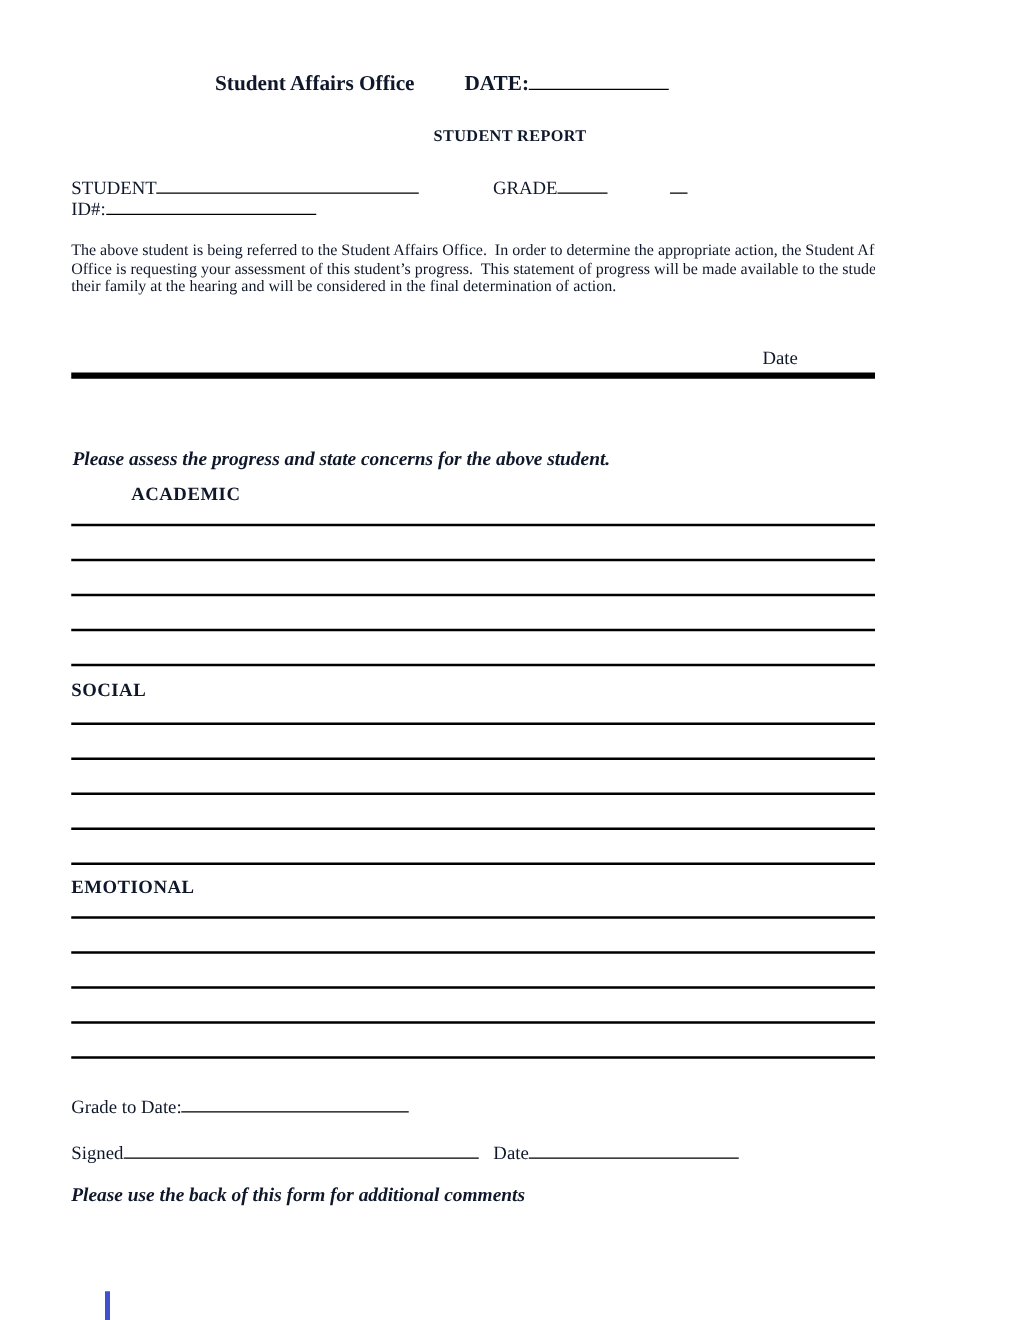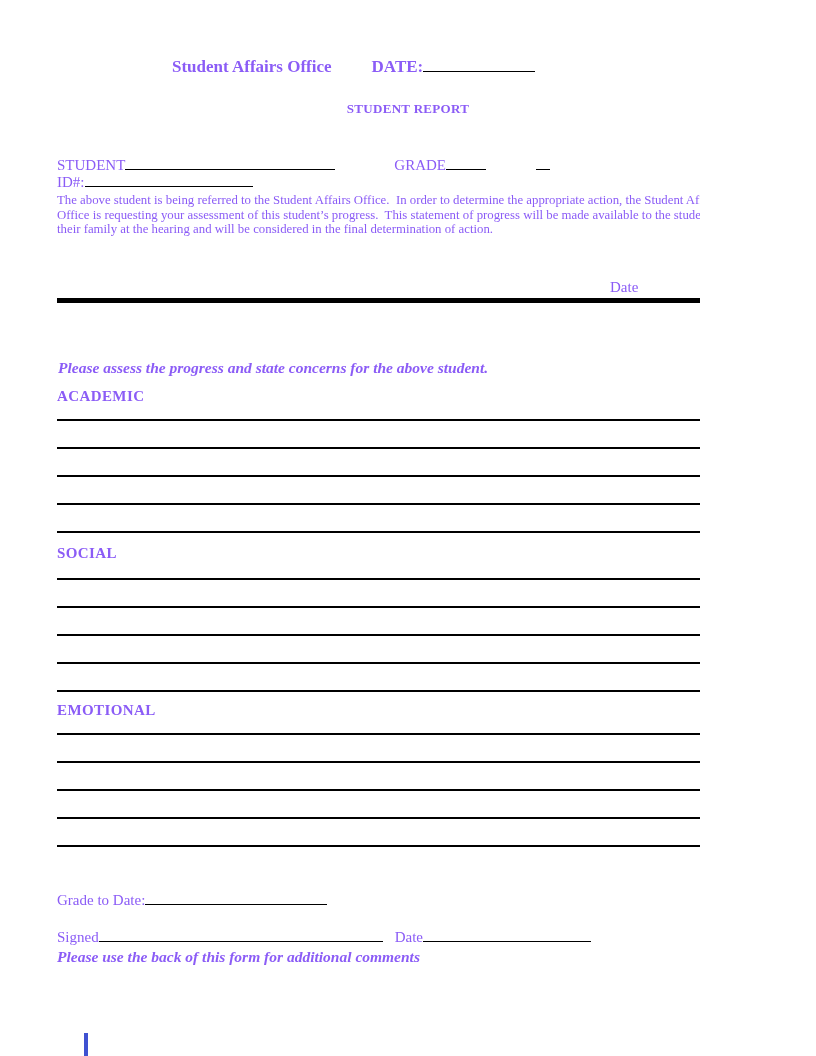--- a/index.html
+++ b/index.html
@@ -1,30 +1,30 @@
 <!DOCTYPE html>
 <html><head>
 <meta charset="utf-8">
 <style>
   html,body { margin:0; padding:0; background:#ffffff; }
   .page {
     position:relative;
     width:700px; height:1056px;
     background:#ffffff;
     font-family:"Liberation Serif", serif;
-    color:#8b5cf6;
+    color:#0f172a;
     overflow:hidden;
   }
   .abs { position:absolute; }
 
   .hdr { top:57px; left:172px; font-size:17px; font-weight:bold; white-space:nowrap; }
   .hdr .gap { display:inline-block; width:40px; }
   .title { top:101px; left:0; width:816px; text-align:center; font-size:13px; font-weight:bold; letter-spacing:0.3px; }
 
-  .line15 { font-size:15px; white-space:nowrap;margin-top:15px; }
+  .line15 { font-size:15px; white-space:nowrap; }
   .student-line { top:141px; left:57px; }
   .id-line { top:158px; left:57px;font-family:Liberation Serif, serif; }
   .blank { display:inline-block; border-bottom:1px solid #000; height:13px; vertical-align:baseline; }
   .b-date { width:112px; }
   .b-student { width:210px; }
   .b-grade { width:40px; }
   .b-tiny { width:14px; }
   .b-id { width:168px; }
   .b-principal { width:152px; }
   .b-faculty { width:292px; }
@@ -41,21 +41,21 @@
 
   .return-line { top:260px; left:57px; word-spacing:4px; }
   .date-caption { top:279px; left:610px; font-size:15px; }
 
   .thick-rule { top:298px; left:57px; width:696px; height:5px; background:#000; }
 
   .faculty-line { top:333px; left:57px; }
   .assess { top:359px; left:58px; font-size:15.5px; font-weight:bold; font-style:italic; }
 
   .sec-head { left:57px; font-size:15px; font-weight:bold; letter-spacing:0.4px; }
-  .sec-head-academic { top:388px; }
+  .sec-head-academic { top:388px;margin-left:48px; }
   .sec-head-social { top:545px; }
   .sec-head-emotional { top:702px; }
 
   .rules { left:57px; width:696px; }
   .rules-academic { top:393px; }
   .rules-social { top:552px; }
   .rules-emotional { top:707px; }
   .rule-line { height:26px; border-bottom:2px solid #000; }
 
   .grade-line { top:876px; left:57px; }

